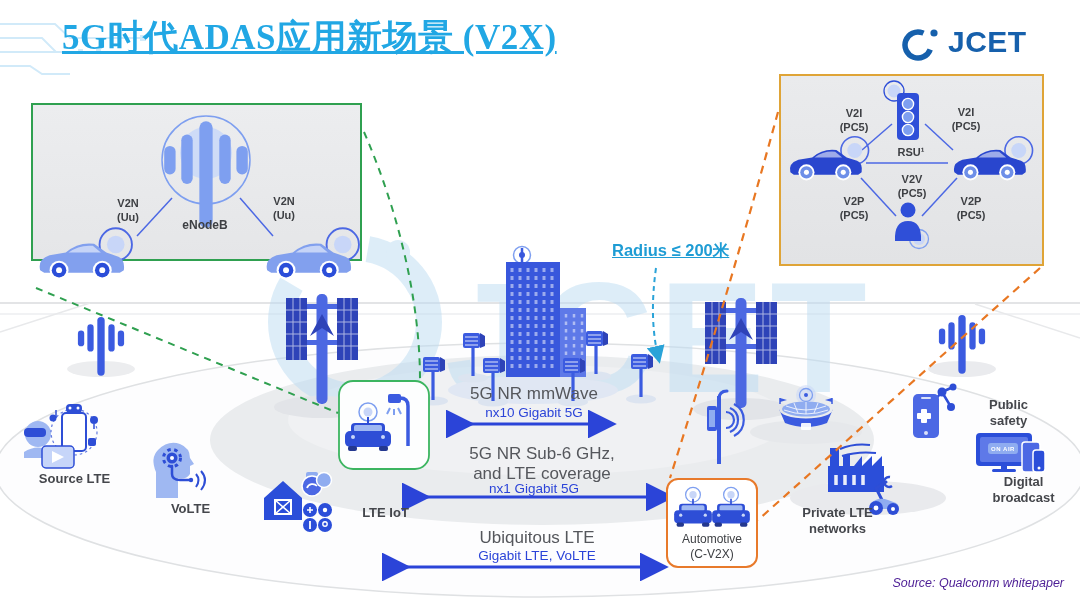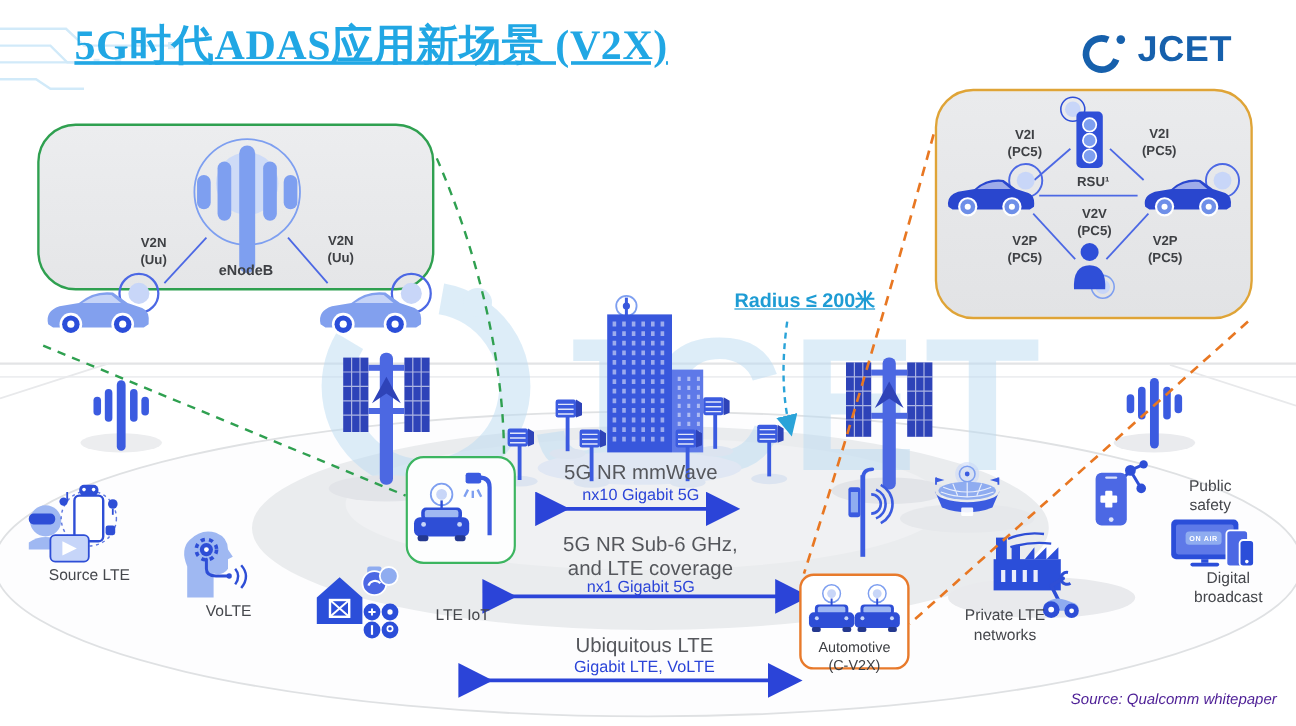--- a/index.html
+++ b/index.html
@@ -8,28 +8,28 @@
   svg.scene{position:absolute;left:0;top:0;}
   .ctr{position:absolute;transform:translateX(-50%);text-align:center;white-space:pre-line;}
   .title{position:absolute;left:62px;top:14px;font-family:"Liberation Serif","DejaVu Serif",serif;
          font-size:35px;font-weight:bold;color:#21A7E4;letter-spacing:.5px;text-decoration:underline;}
   .logo{position:absolute;left:901px;top:20px;display:flex;align-items:center;}
   .logo-text{font-size:30px;font-weight:bold;color:#1660AC;letter-spacing:.5px;margin-left:3px;
              font-family:"Liberation Sans","DejaVu Sans",sans-serif;}
   .tier-name{font-size:17px;color:#55575C;line-height:1.15;}
   .tier-band{font-size:13.5px;font-weight:normal;color:#2B44D8;}
   .radius{position:absolute;left:612px;top:240px;font-size:16.5px;font-weight:bold;color:#1E9CD4;text-decoration:underline;}
-  .svc{font-size:13px;font-weight:normal;color:#45474C;line-height:1.22;padding-left:31px;}
+  .svc{font-size:13px;font-weight:bold;color:#45474C;line-height:1.22;padding-left:31px;}
   .ilabel{font-size:11px;font-weight:bold;color:#3E4044;line-height:1.3;}
-  .inset{position:absolute;box-sizing:border-box;border-radius:32px;}
-  .inset-v2n{left:31px;top:103px;width:331px;height:139px;border:2px solid #2FA050;
+  .inset{position:absolute;box-sizing:border-box;}
+  .inset-v2n{left:31px;top:103px;width:331px;height:158px;border:2px solid #2FA050;
              background:linear-gradient(#ECEDEF,#E5E6E8);}
   .inset-v2x{left:779px;top:74px;width:265px;height:192px;border:2px solid #DFA437;
              background:linear-gradient(#EAEBED,#E2E3E5);}
-  .auto-box{left:666px;top:478px;width:92px;height:80px;border:2px solid #E87A2B;border-radius:12px;
+  .auto-box{left:666px;top:478px;width:92px;height:90px;border:2px solid #E87A2B;border-radius:12px;
             background:#fff;}
   .auto-label{position:absolute;left:50%;top:52px;transform:translateX(-50%);text-align:center;
               white-space:pre-line;font-size:12px;color:#3E4044;line-height:1.25;width:90px;}
   .source{position:absolute;right:16px;top:576px;font-style:italic;font-size:12.5px;color:#4c1d95;}
 </style>
 </head>
 <body>
 
 <div class="slide">
 

